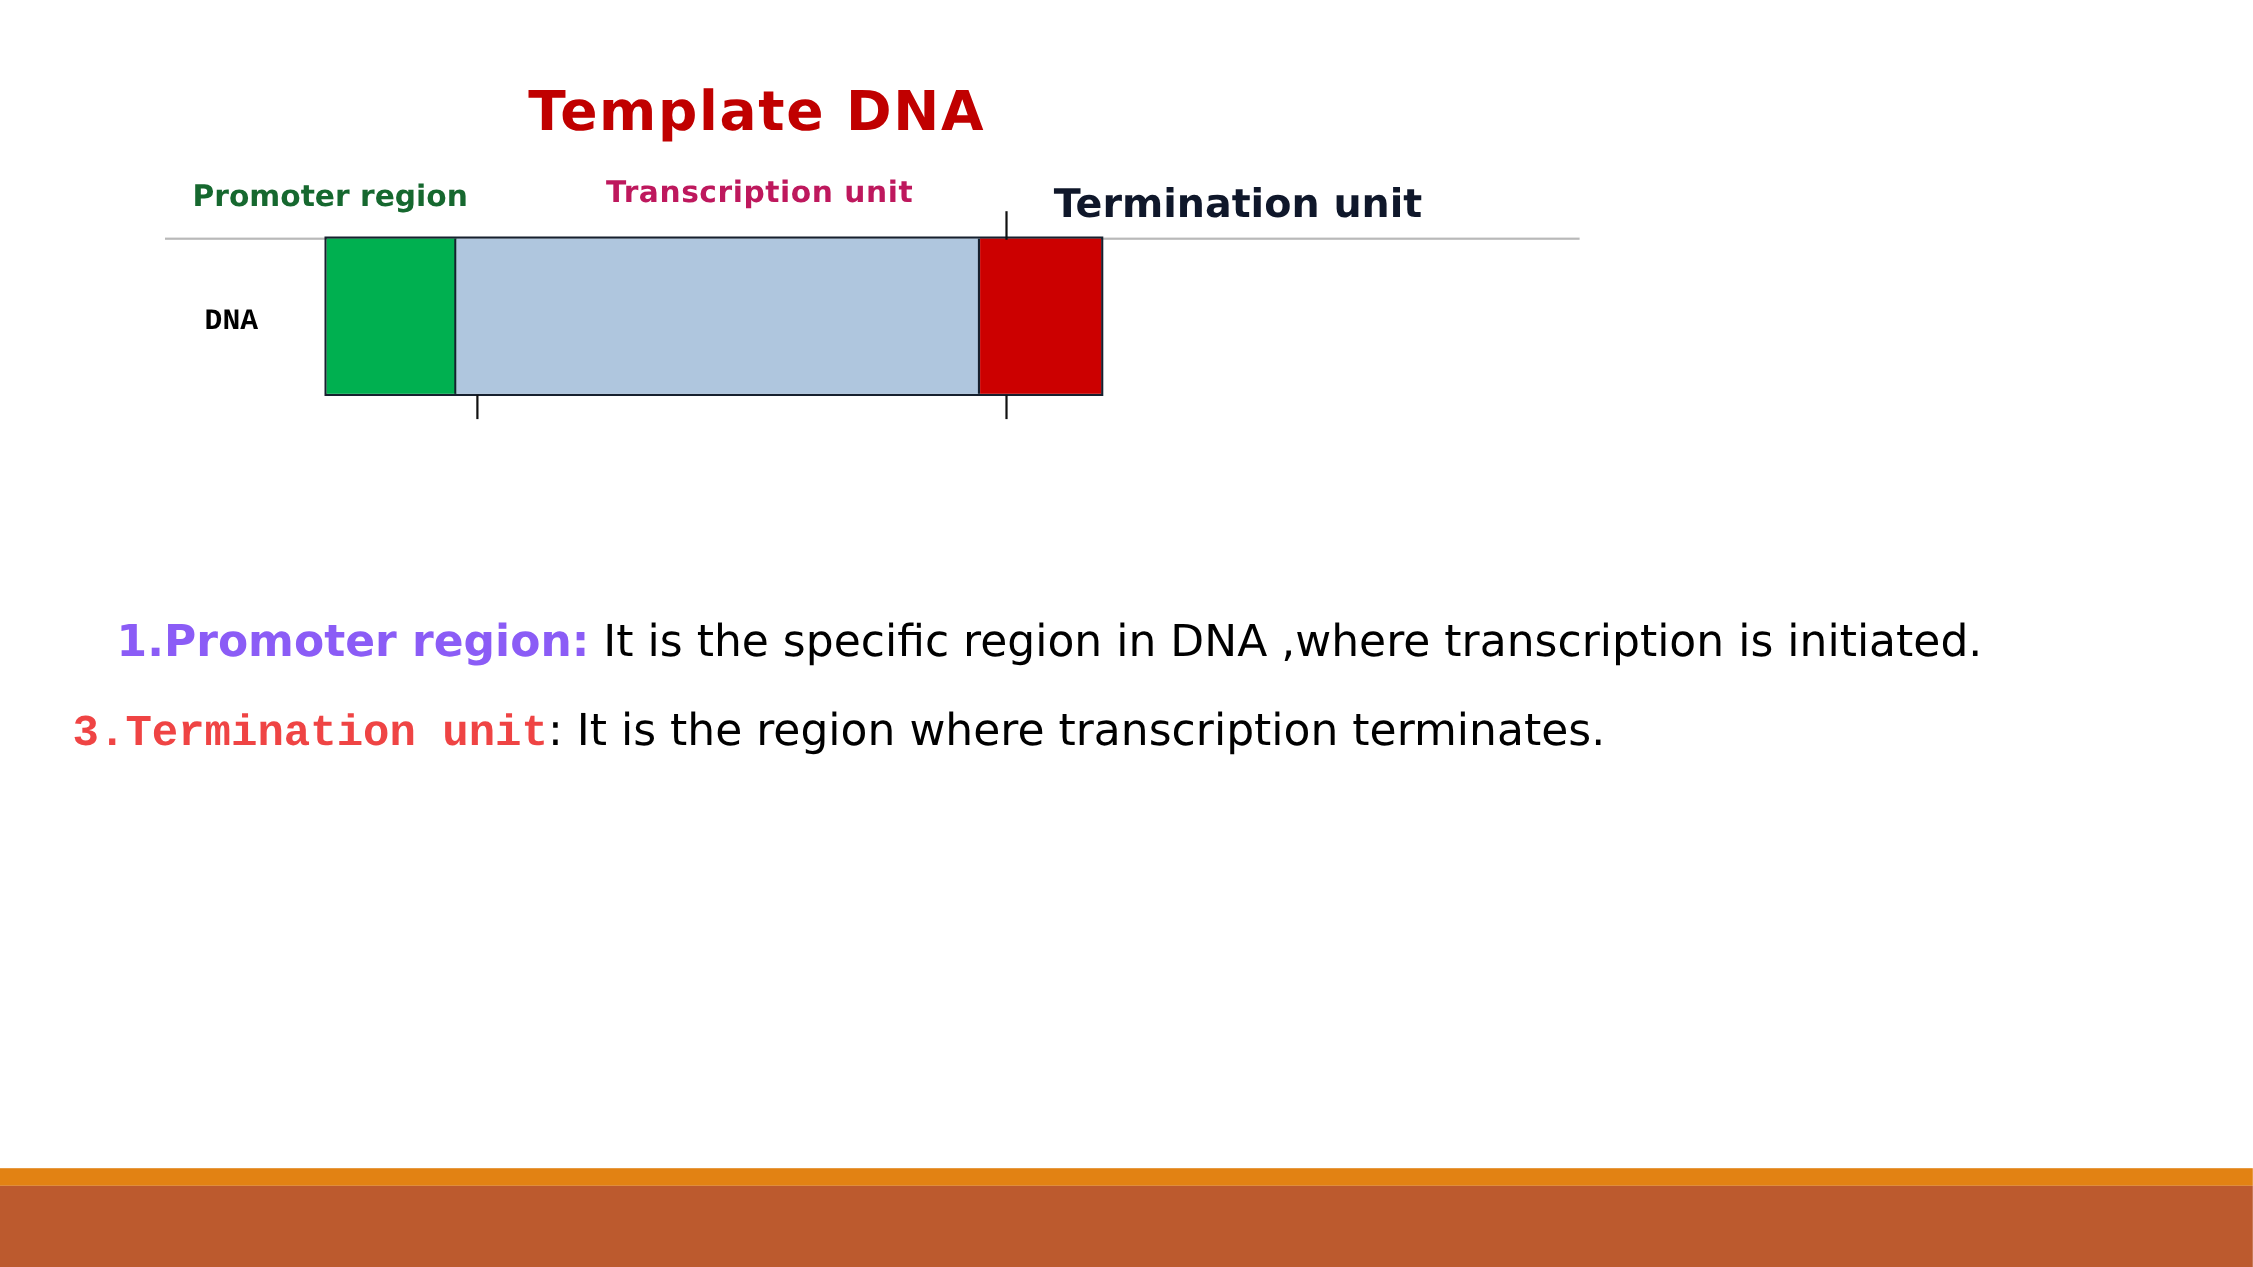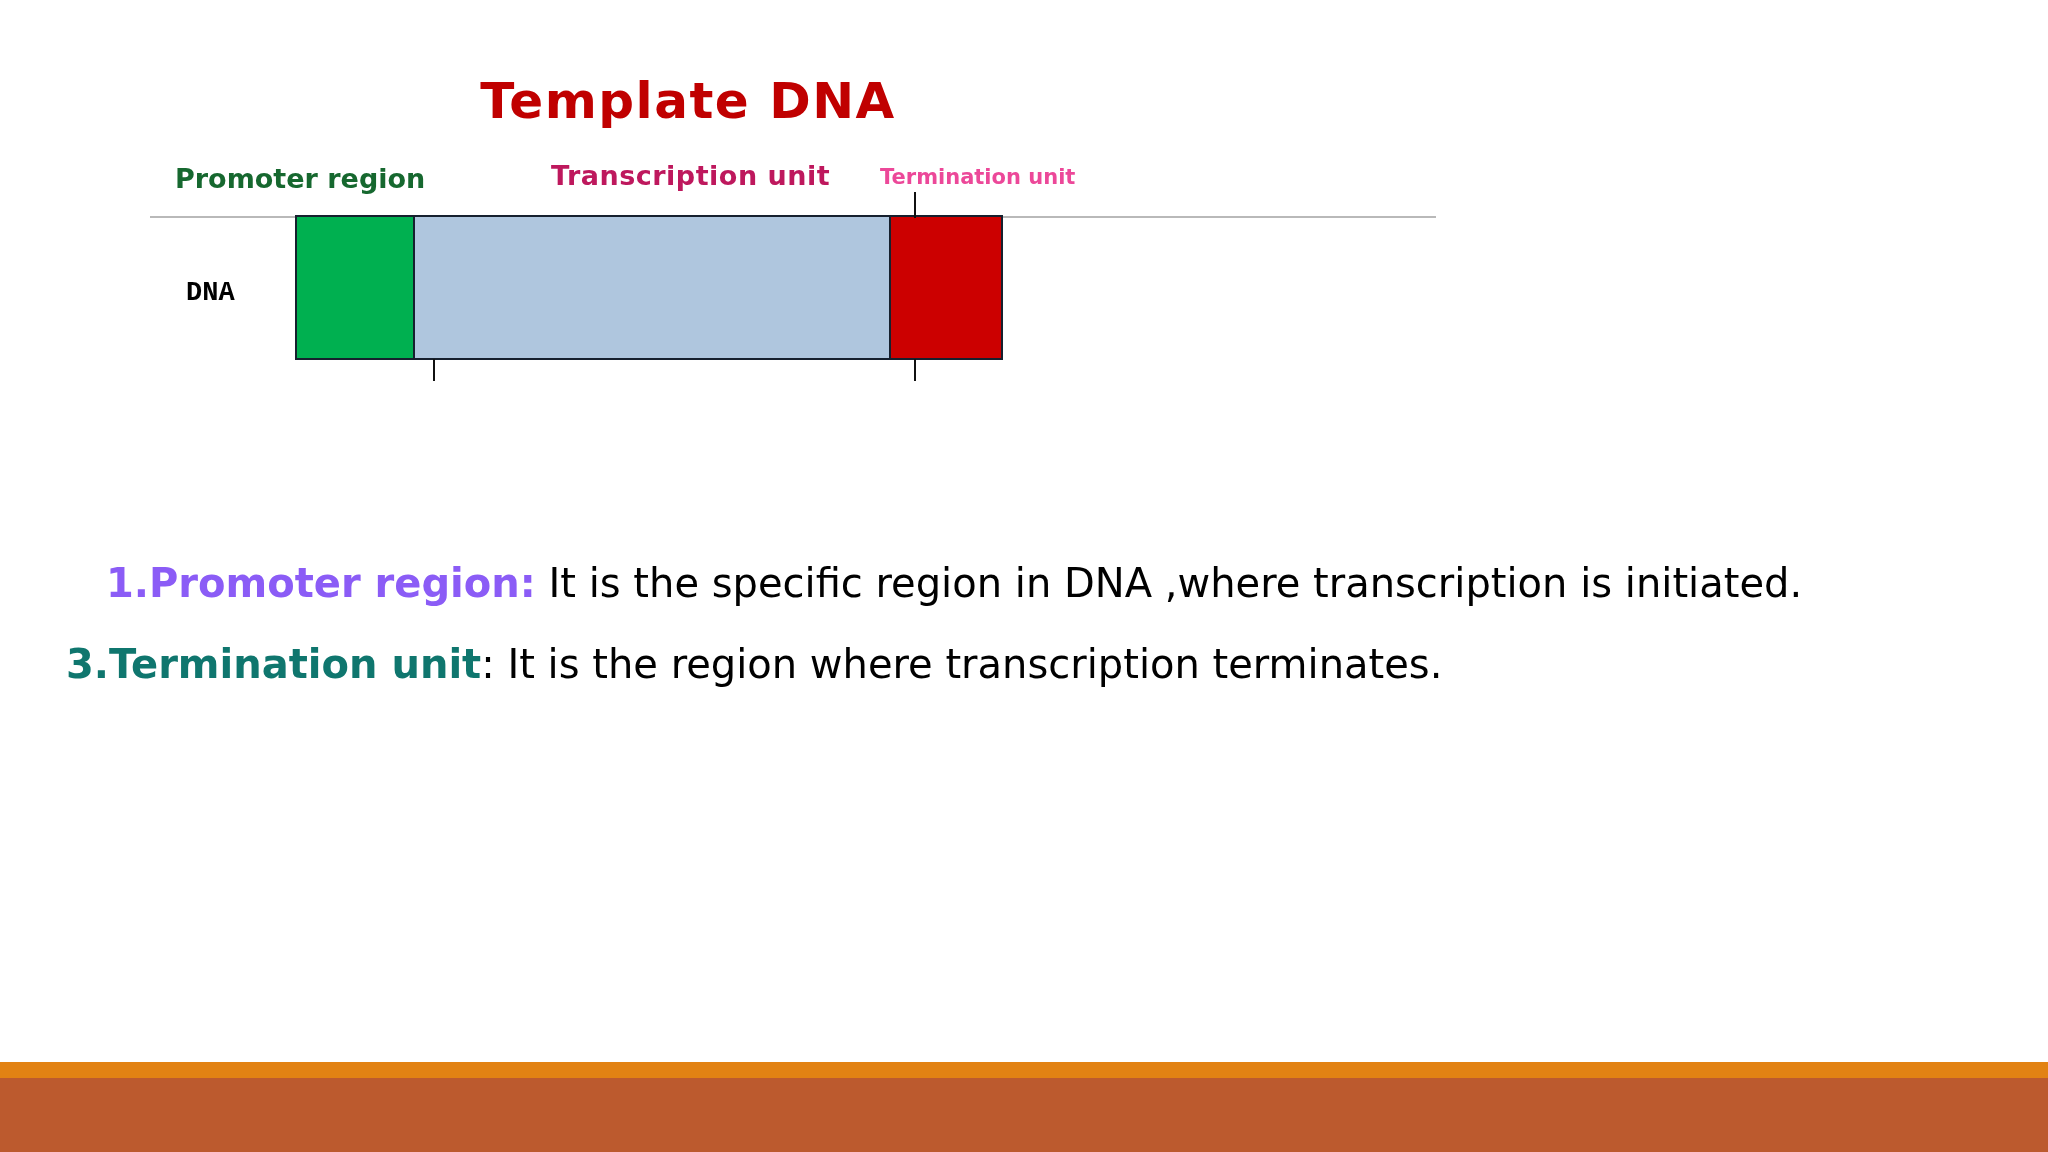--- a/index.html
+++ b/index.html
@@ -72,24 +72,24 @@
   }
   #label-transcription {
     left: 503px;
     top: 160px;
     font-size: 27px;
     letter-spacing: 0.5px;
     color: #be185d;
     margin-left: 48px;
   }
   #label-termination {
-    left: 880px;
+    left: 958px;
     top: 165px;
-    font-size: 21px;
-    color: #ec4899;
+    font-size: 36px;
+    color: #0f172a;
   }
 
   #dna-label {
     position: absolute;
     left: 186px;
     top: 278px;
     font-size: 27px;
     font-weight: bold;
     color: #000000;
     font-family: Liberation Mono, monospace;
@@ -158,21 +158,21 @@
     font-size: 40px;
     line-height: 1.18;
     color: #000000;
     margin: 0 0 34px 0;
   }
   .para .lead {
     font-weight: bold;
   }
   .lead-green { color: #8b5cf6; margin-left: 40px; }
   .lead-blue  { color: #1B7BC4; }
-  .lead-red   { color: #0f766e; }
+  .lead-red   { color: #ef4444; font-family: Liberation Mono, monospace; }
 
   
   #band-top {
     position: absolute;
     left: 0;
     top: 1062px;
     width: 2048px;
     height: 16px;
     background: #E28213;
   }

